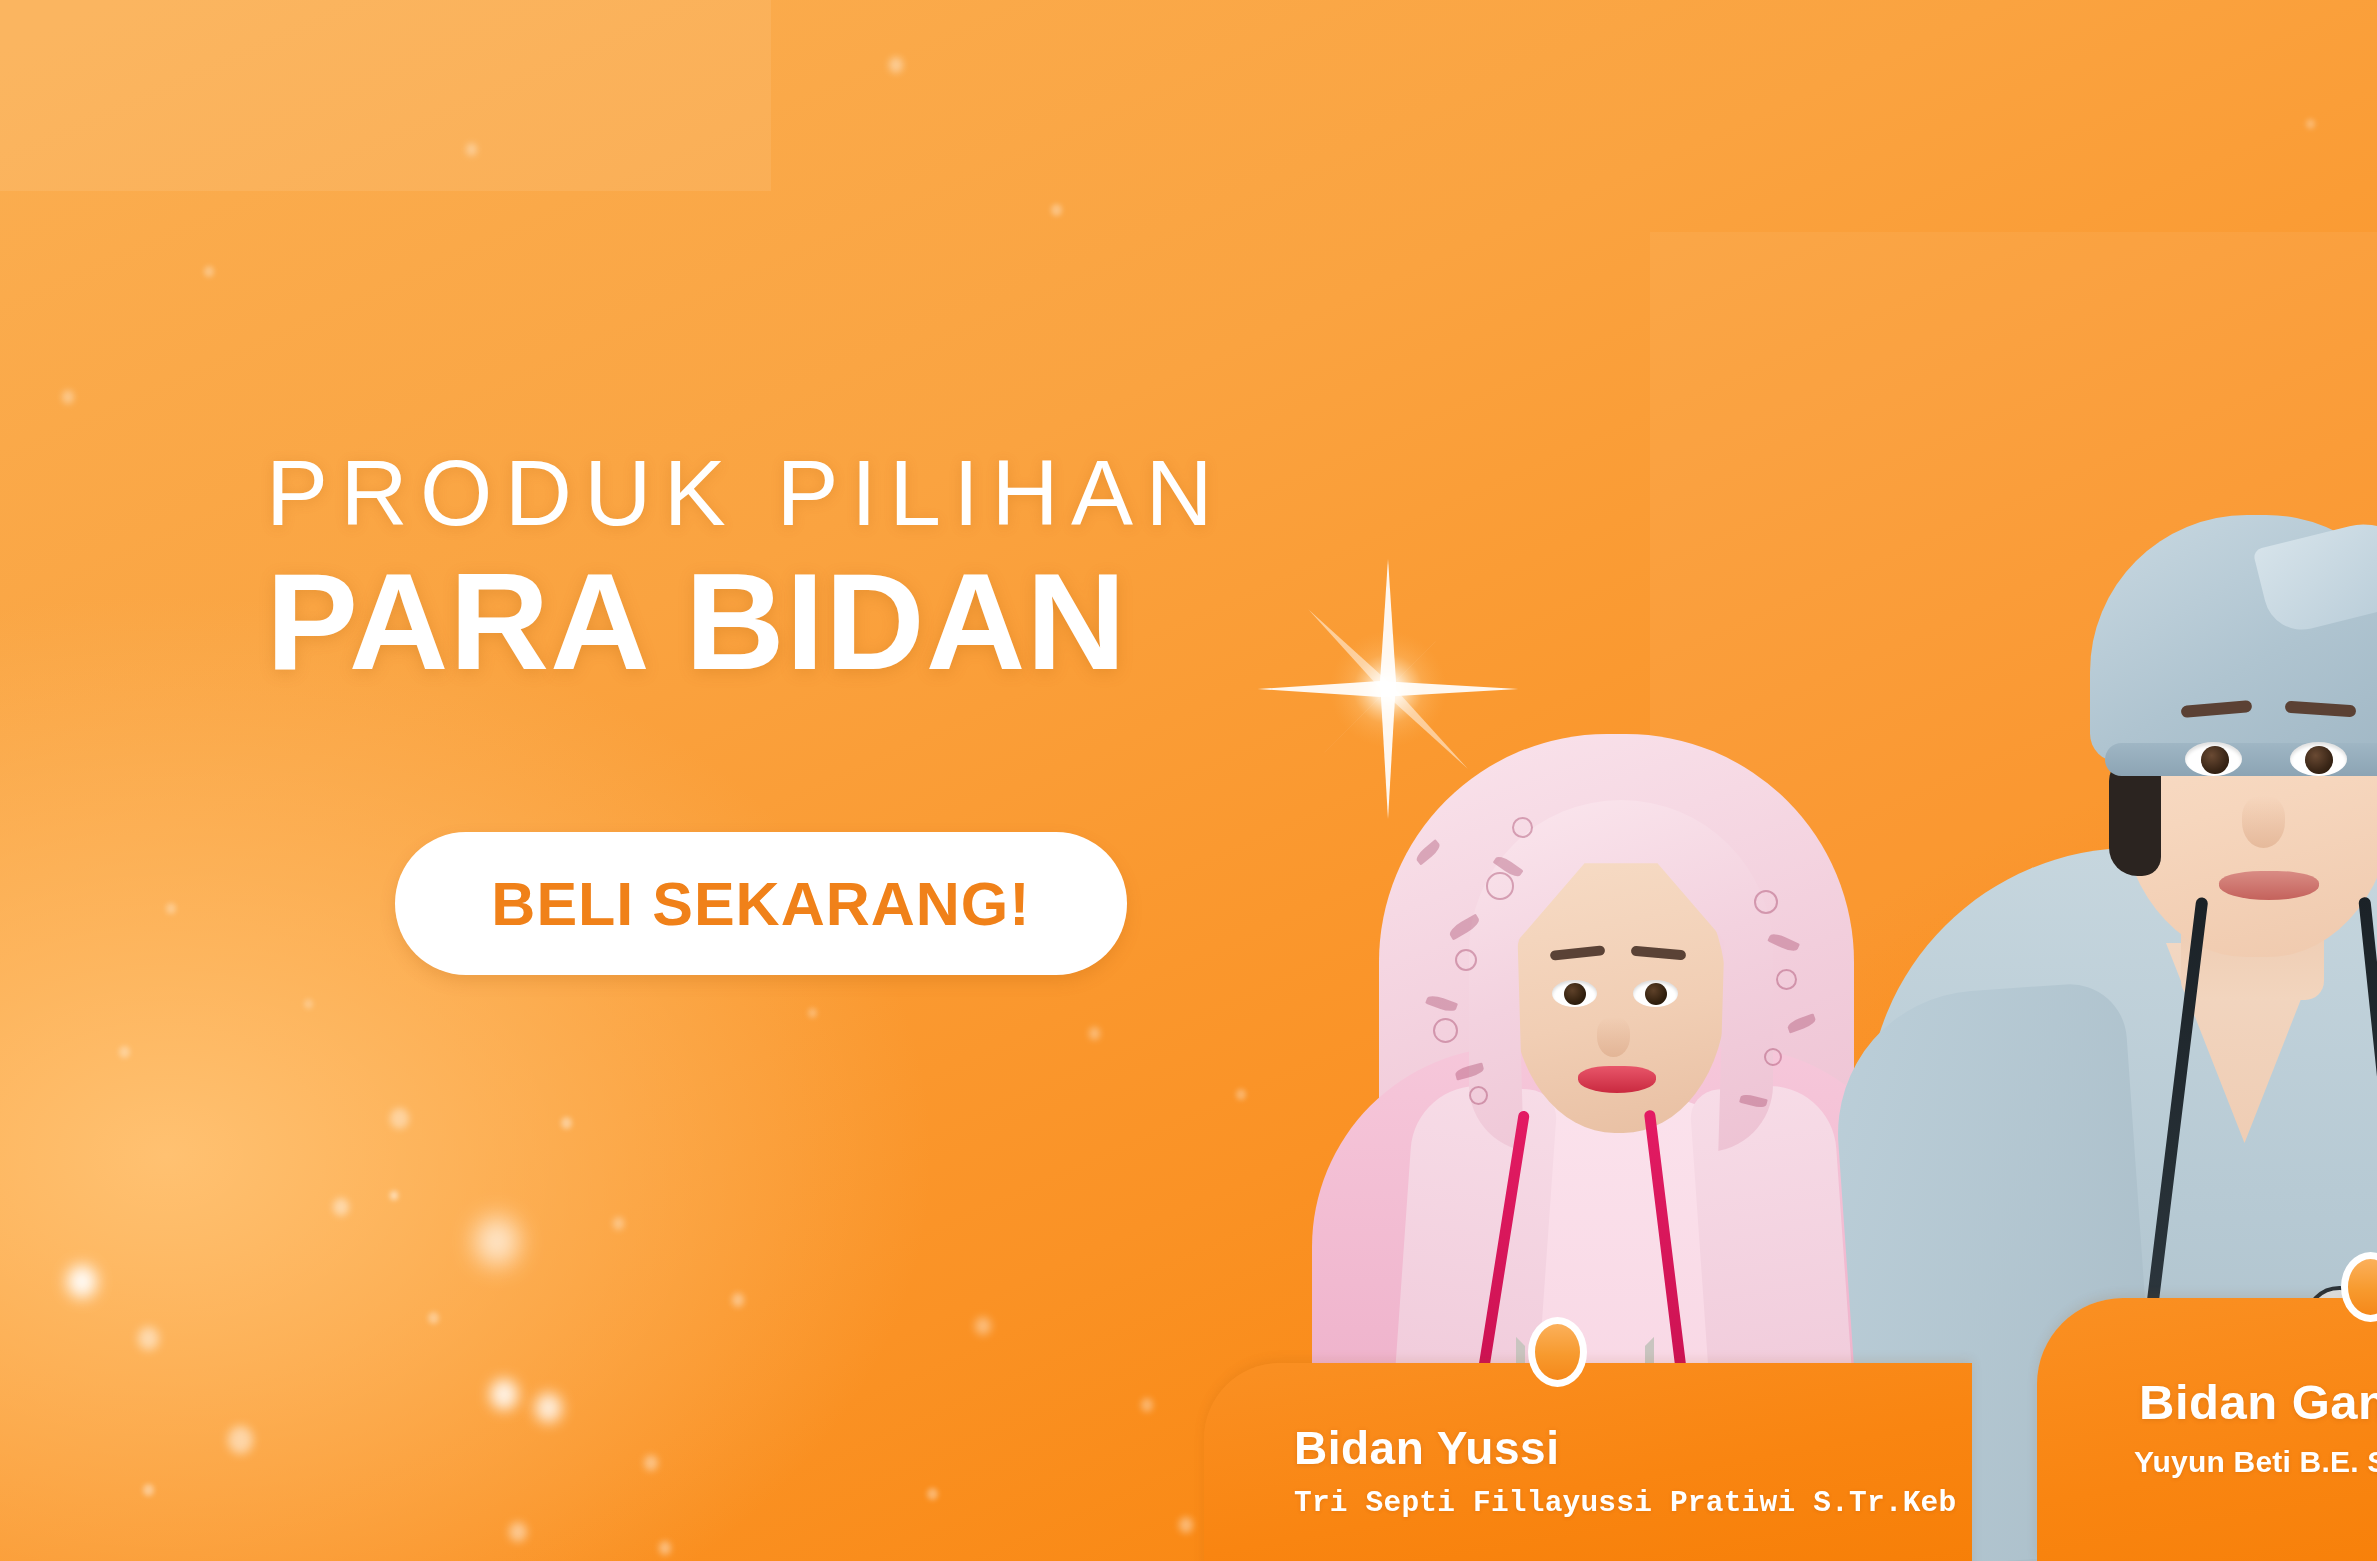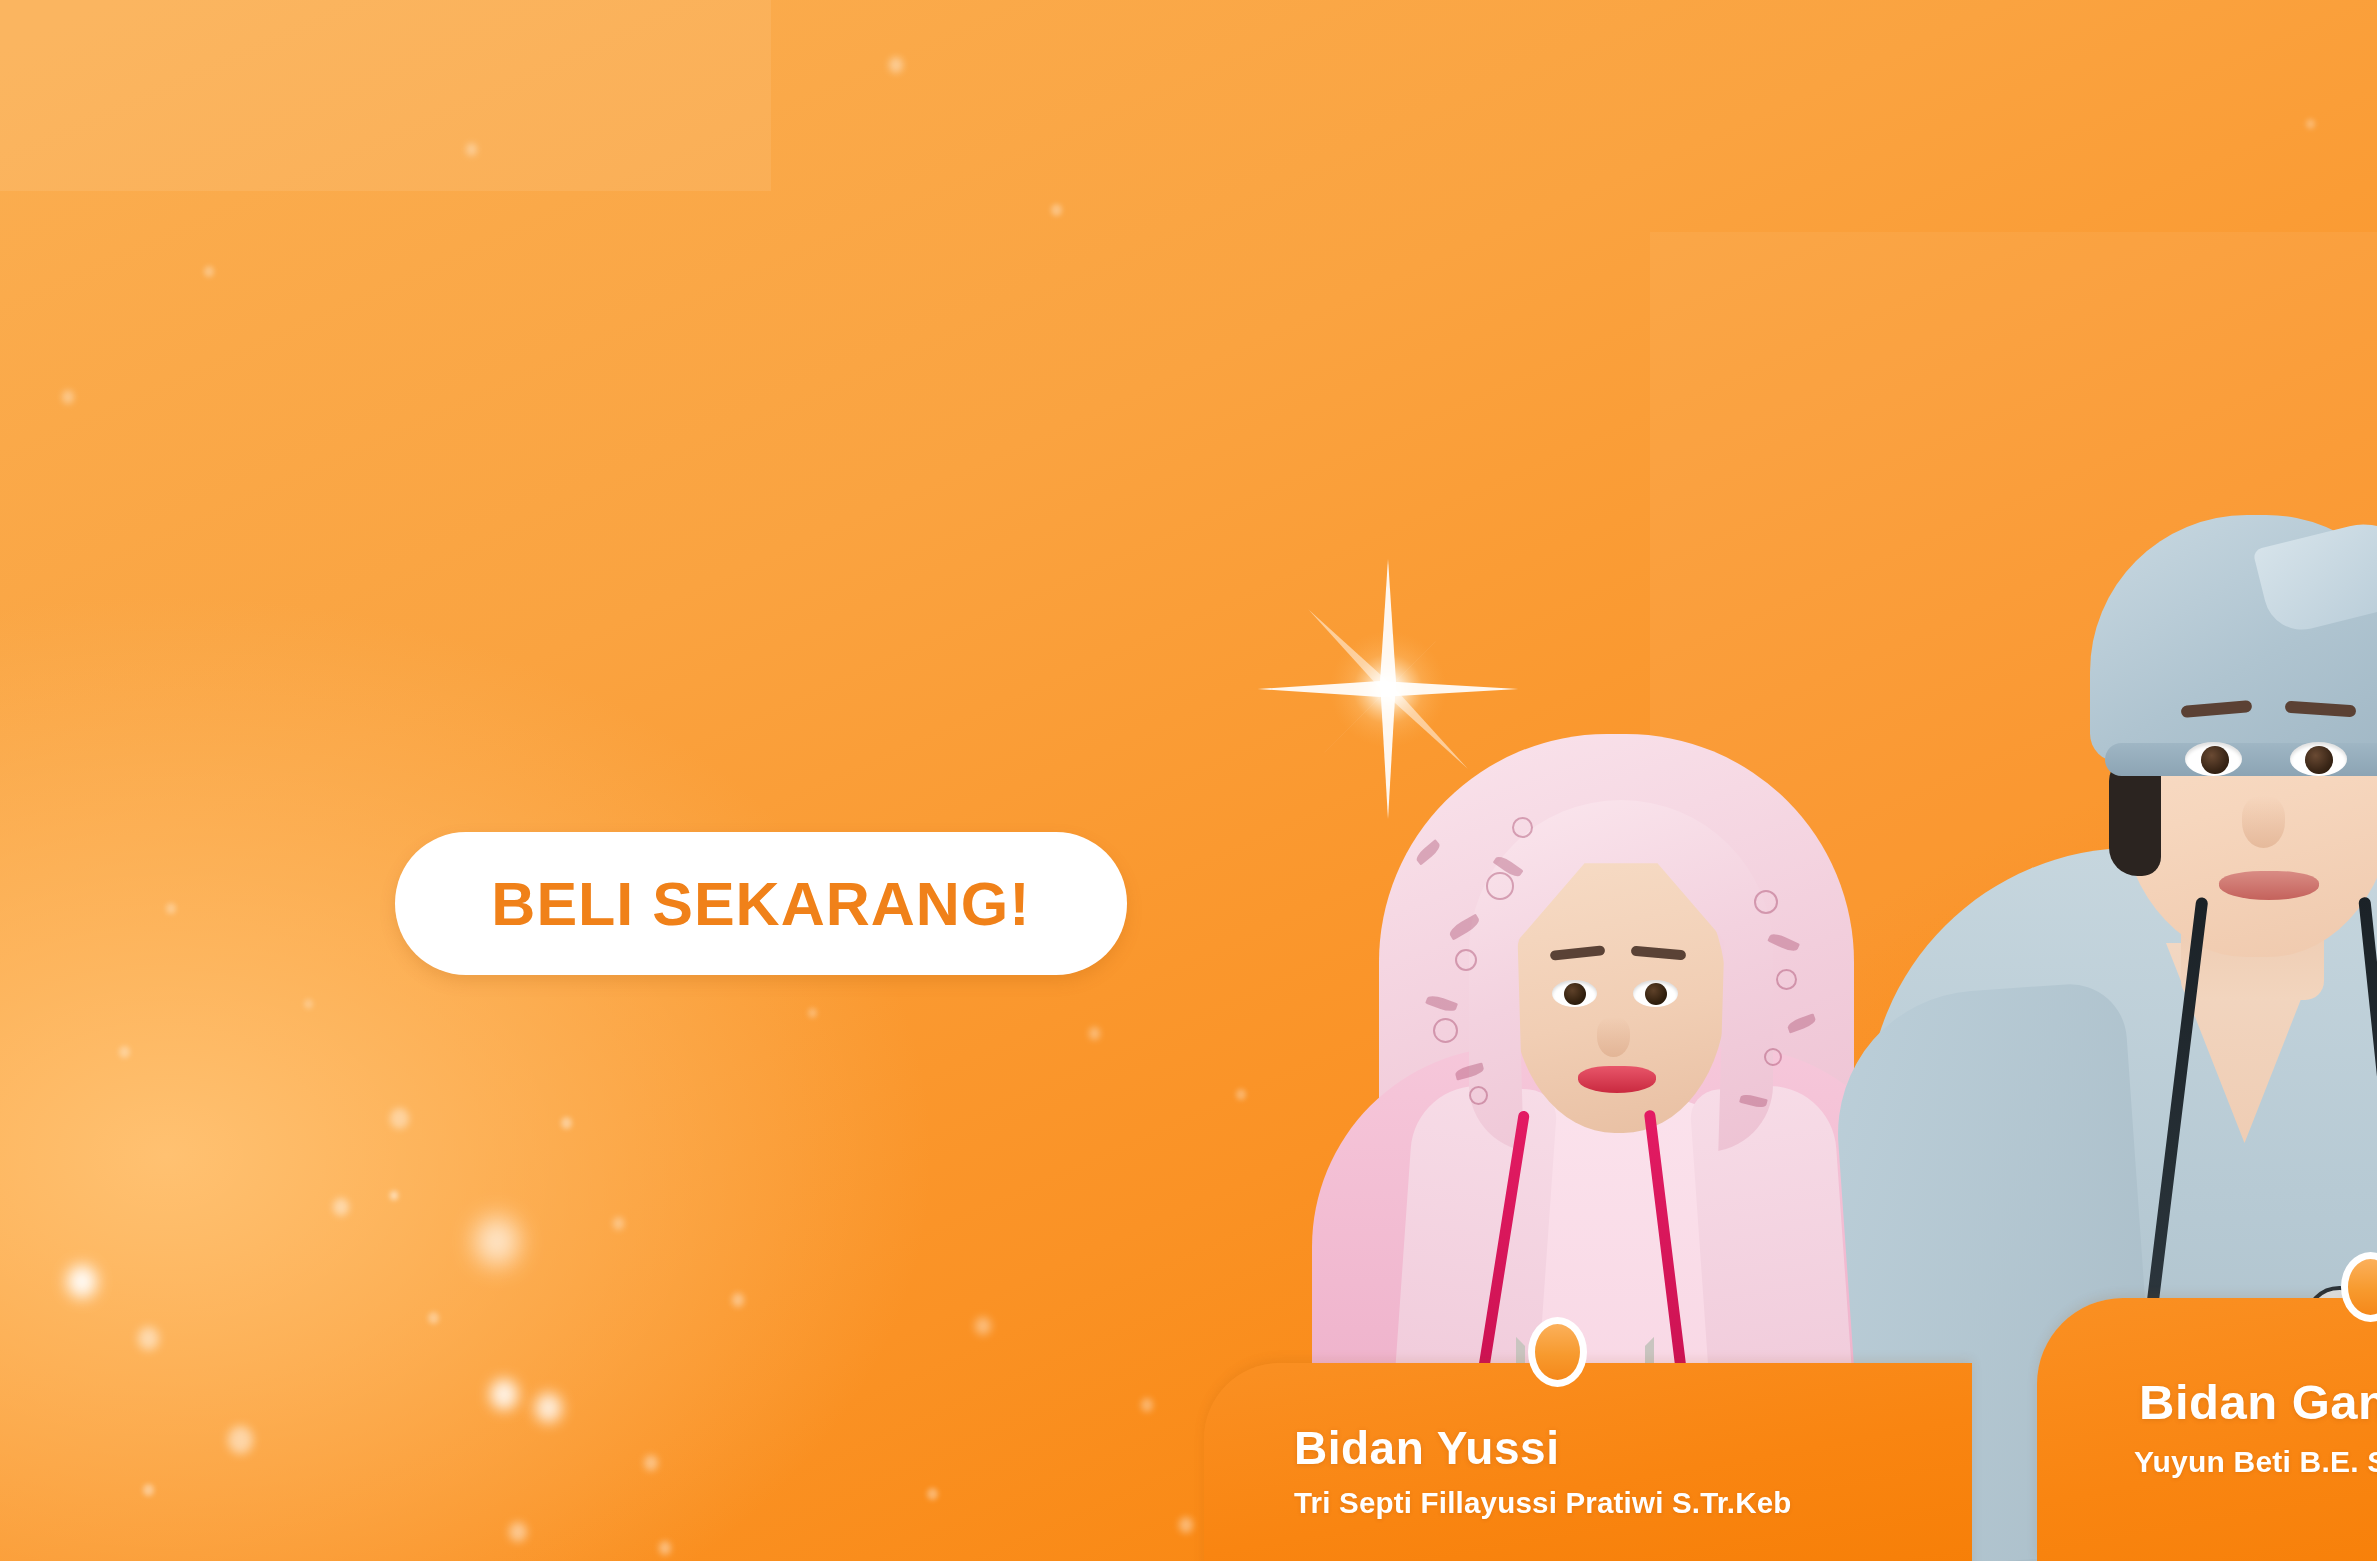--- a/index.html
+++ b/index.html
@@ -267,21 +267,21 @@
     position:absolute; color:#FFFFFF; font-weight:700;
     text-shadow:0 1.4px 4.8px rgba(150,70,0,0.22);
     font-family:"Liberation Sans", sans-serif; white-space:nowrap;
   }
   .card-sub{
     position:absolute; color:#FFFFFF; font-weight:700;
     text-shadow:0 1px 3.8px rgba(150,70,0,0.20);
     font-family:"Liberation Sans", sans-serif; white-space:nowrap;
   }
   .card-yussi .card-title{ left:90px; top:58px; font-size:46px; letter-spacing:0.5px; }
-  .card-yussi .card-sub{ left:90px; top:123px; font-size:29.5px; letter-spacing:0.2px; }
+  .card-yussi .card-sub{ left:90px; top:123px; font-size:29.5px; letter-spacing:0.2px;font-family:Liberation Mono, monospace; }
   .card-ganteng .card-title{ left:102px; top:76px; font-size:49px; letter-spacing:0.5px; }
   .card-ganteng .card-sub{ left:97px; top:147px; font-size:30px; letter-spacing:0.2px; }
 </style>
 </head>
 <body>
 
 <div class="banner">
 
   <div class="panel panel-tl"></div>
   <div class="panel panel-r"></div>
@@ -343,20 +343,24 @@
 
   <div class="flare" style="left:1541px; top:1151px; width:100px; height:100px; opacity:0.8;">
     <svg viewBox="0 0 200 200" width="100" height="100">
       <circle cx="100" cy="100" r="26" fill="#ffffff" opacity="0.55"></circle>
       <path d="M100 14 L105 95 L100 186 L95 95 Z" fill="#ffffff" opacity="0.85"></path>
       <path d="M14 100 L95 95 L186 100 L95 105 Z" fill="#ffffff" opacity="0.85"></path>
     </svg>
   </div>
 
 
+  <div class="headline">
+    <div class="h-top">PRODUK PILIHAN</div>
+    <div class="h-main">PARA BIDAN</div>
+  </div>
 
   <div class="cta">
     <span class="cta-label">BELI SEKARANG!</span>
   </div>
 
   <div class="figure fig-yussi">
     <div class="yu-hijab-back"></div>
     <div class="yu-body"></div>
     <div class="yu-inner"></div>
     <div class="yu-hijab-drape"></div>

